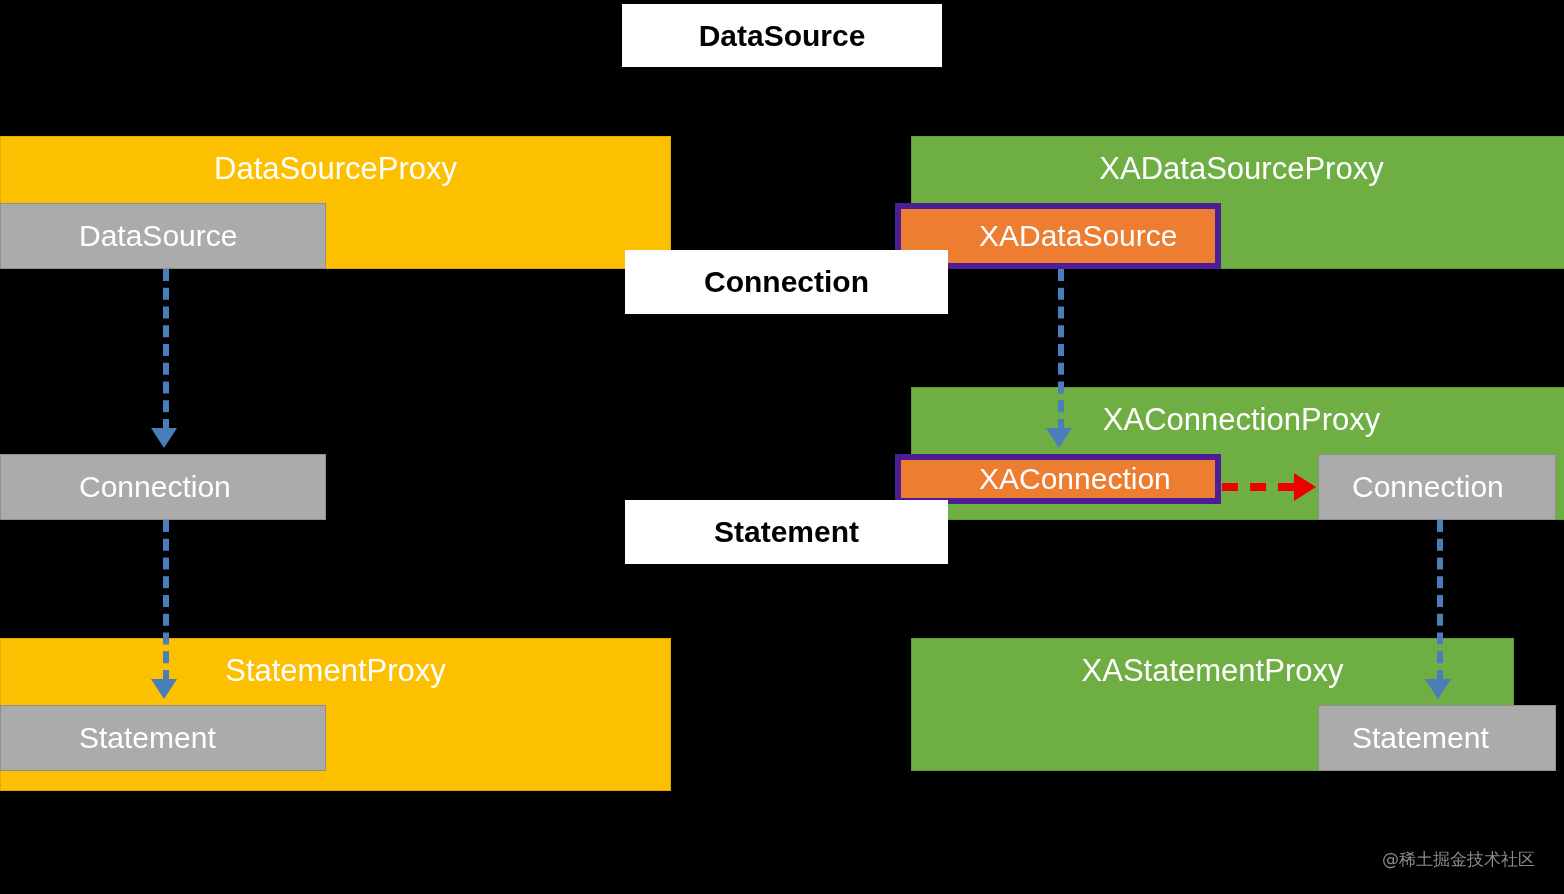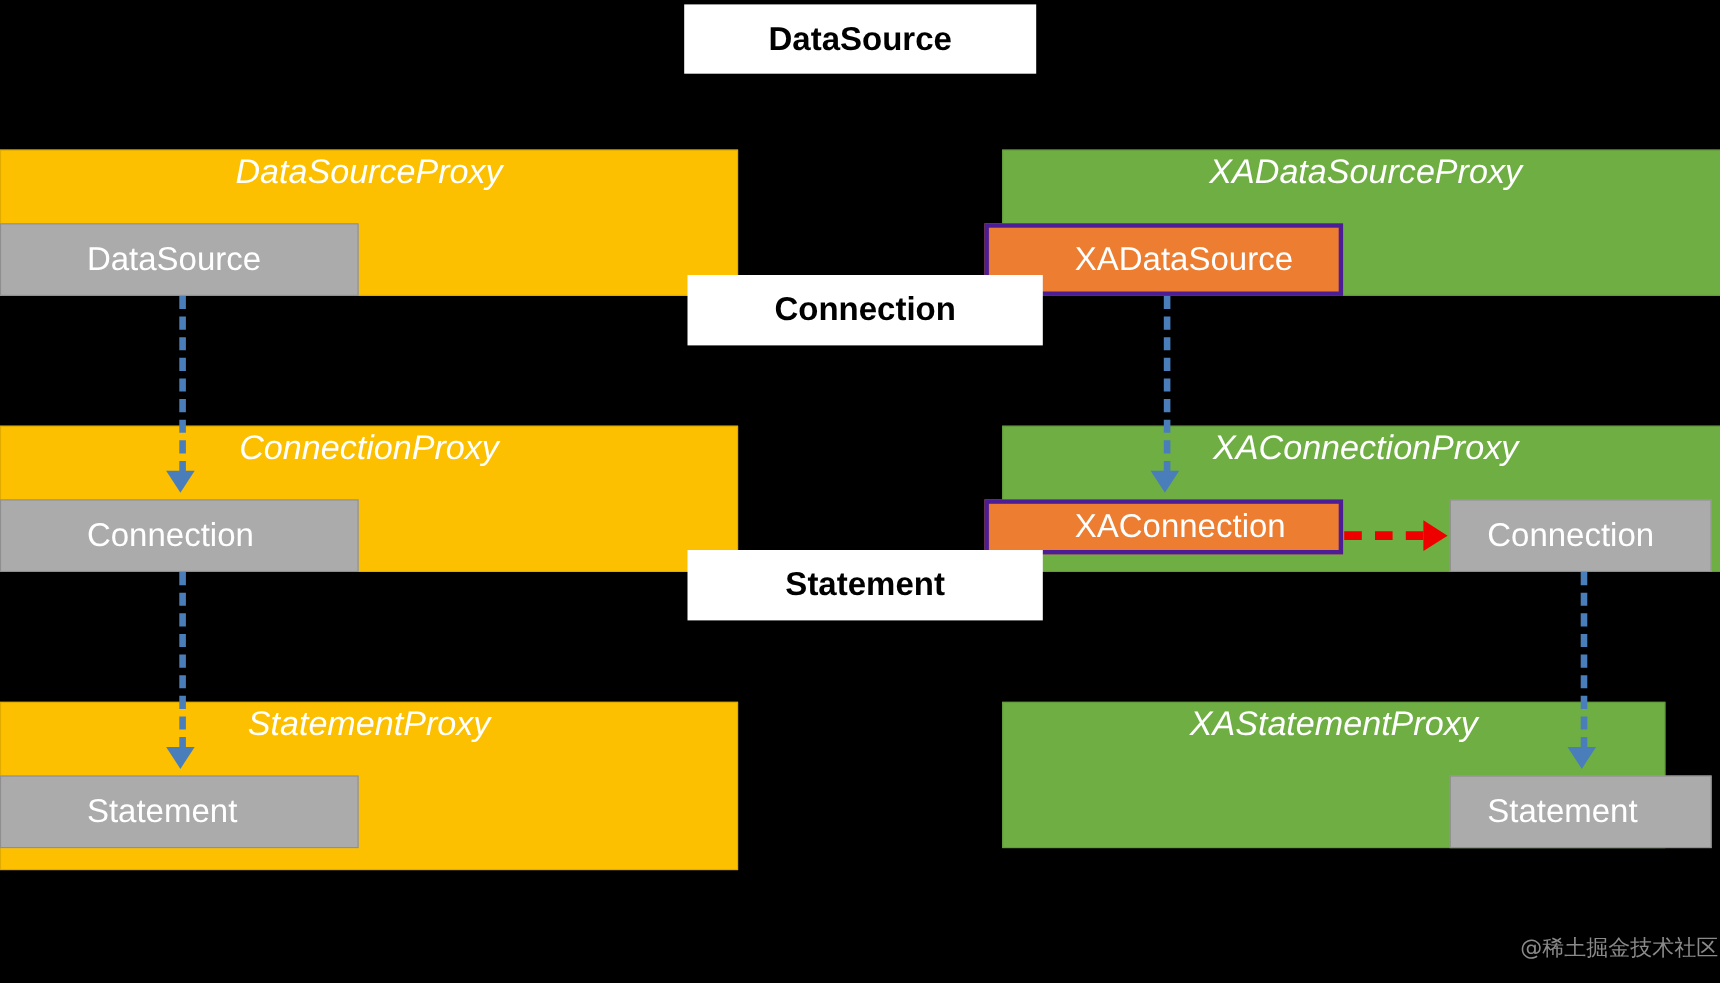--- a/index.html
+++ b/index.html
@@ -23,34 +23,33 @@
     display: flex;
     align-items: center;
     justify-content: center;
     color: #ffffff;
     white-space: nowrap;
   }
   .proxy-box {
     font-size: 31px;
     font-weight: 400;
     align-items: flex-start;
-    padding-top: 1px;
-    font-style: italic;
+    padding-top: 14px;
   }
   .proxy-yellow { background: #FCC000; border: 1px solid #e0ac00; }
   .proxy-green  { background: #6FAE43; border: 1px solid #639c3c; margin-left: 16px; }
 
   .inner-box {
     font-size: 30px;
     font-weight: 400;
     justify-content: flex-start;
     padding-left: 78px;
   }
   .inner-grey   { background: #ABABAB; border: 1px solid #8f8f8f; }
-  .inner-orange { background: #ED7D31; border: 4px solid #4c1d95; }
+  .inner-orange { background: #ED7D31; border: 6px solid #4c1d95; }
 
   .label-box {
     position: absolute;
     box-sizing: border-box;
     background: #FFFFFF;
     color: #000000;
     display: flex;
     align-items: center;
     justify-content: center;
     font-size: 30px;
@@ -87,21 +86,21 @@
     height: 0;
     border-top: 14px solid transparent;
     border-bottom: 14px solid transparent;
     border-left: 22px solid #EE0000;
     z-index: 31;
   }
 
   .watermark {
     position: absolute;
     color: #8a8a8a;
-    font-size: 20px;
+    font-size: 17px;
     white-space: nowrap;
     font-family: "DejaVu Sans", sans-serif;
   }
 </style>
 </head>
 <body>
 
 <div id="canvas">
 
   <div class="label-box" style="left:622px; top:4px; width:320px; height:63px;">DataSource</div>
@@ -121,23 +120,20 @@
   </div>
 
   <div class="label-box" style="left:625px; top:250px; width:323px; height:64px;">Connection</div>
 
   <div class="vline" style="left:163px; top:269px; height:162px;"></div>
   <div class="arrow-down" style="left:151px; top:428px;"></div>
 
   <div class="vline" style="left:1058px; top:269px; height:162px;"></div>
   <div class="arrow-down" style="left:1046px; top:428px;"></div>
 
-  <div class="box proxy-box proxy-yellow" style="left:0px; top:387px; width:671px; height:133px;">
-    <span>ConnectionProxy</span>
-  </div>
   <div class="box inner-box inner-grey" style="left:0px; top:454px; width:326px; height:66px;">
     <span>Connection</span>
   </div>
 
   <div class="box proxy-box proxy-green" style="left:895px; top:387px; width:661px; height:133px;">
     <span>XAConnectionProxy</span>
   </div>
   <div class="box inner-box inner-orange" style="left:895px; top:454px; width:326px; height:50px;">
     <span>XAConnection</span>
   </div>

